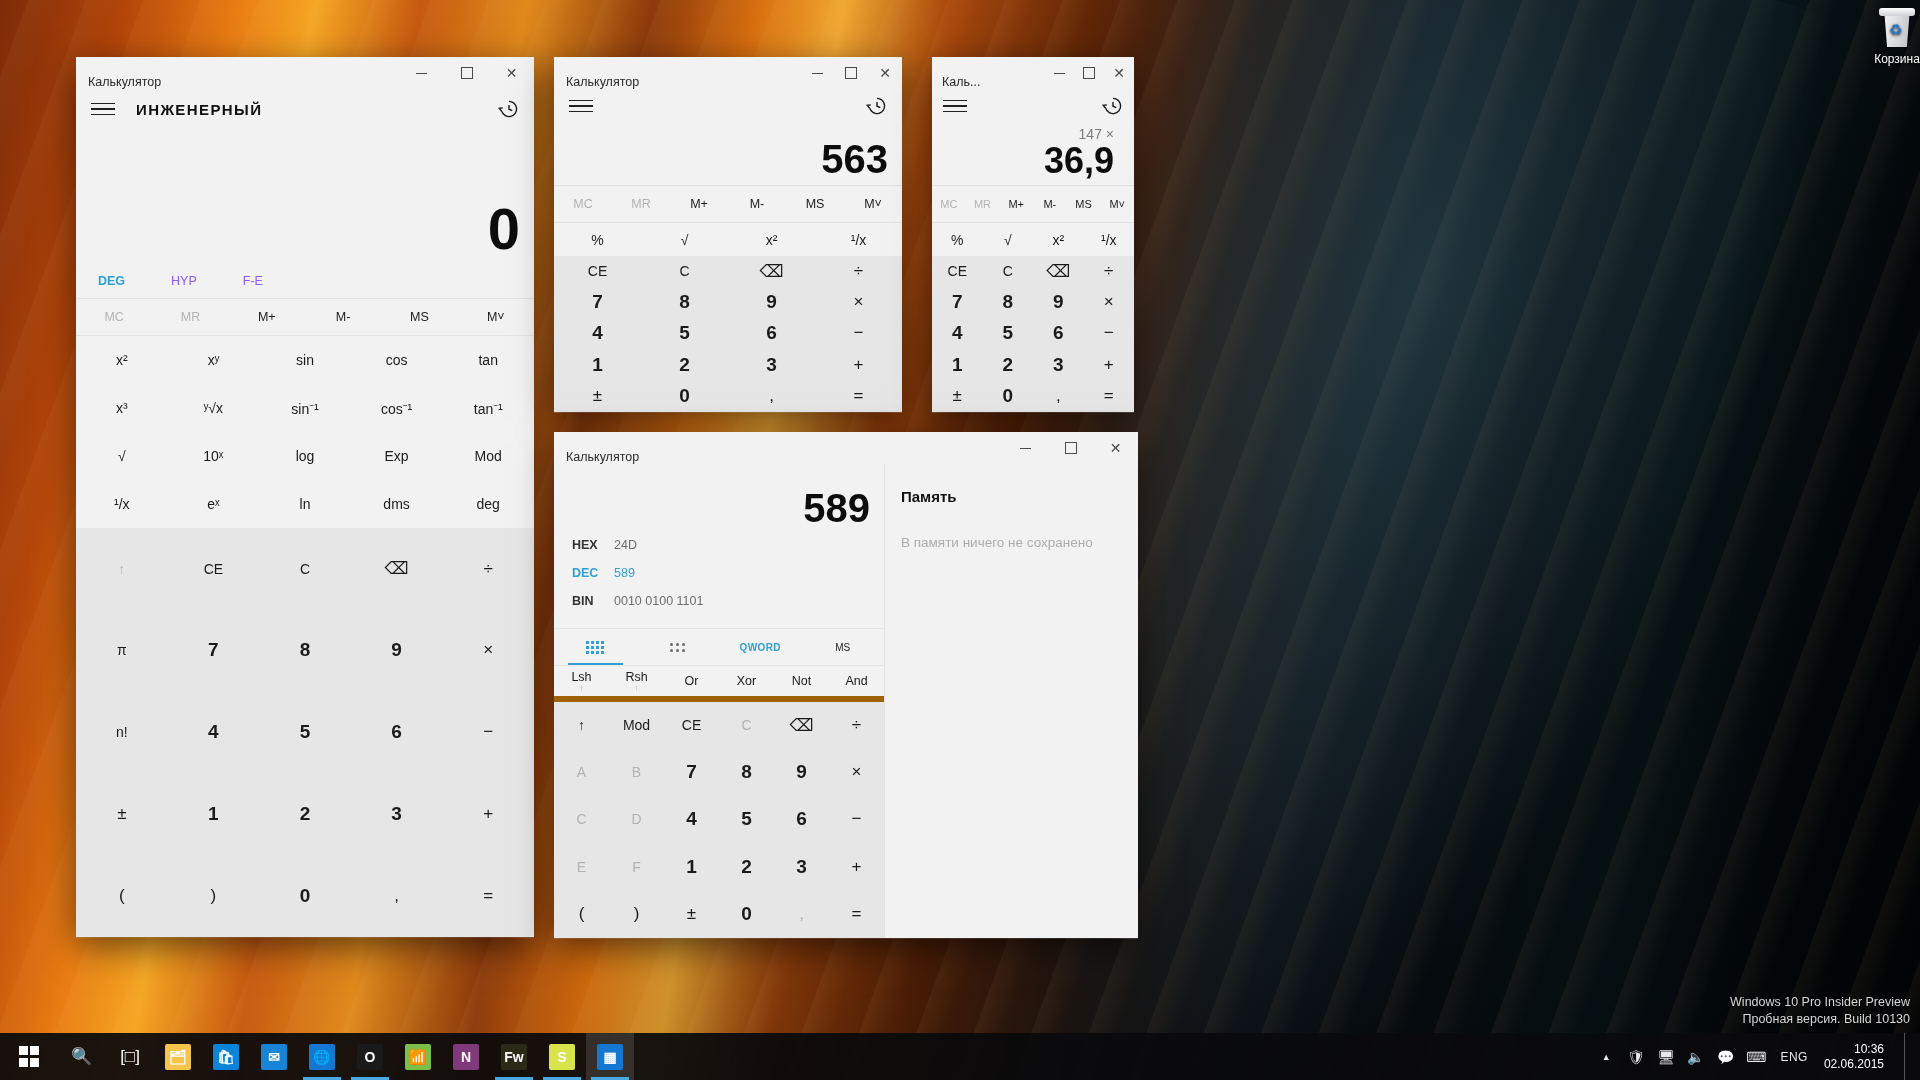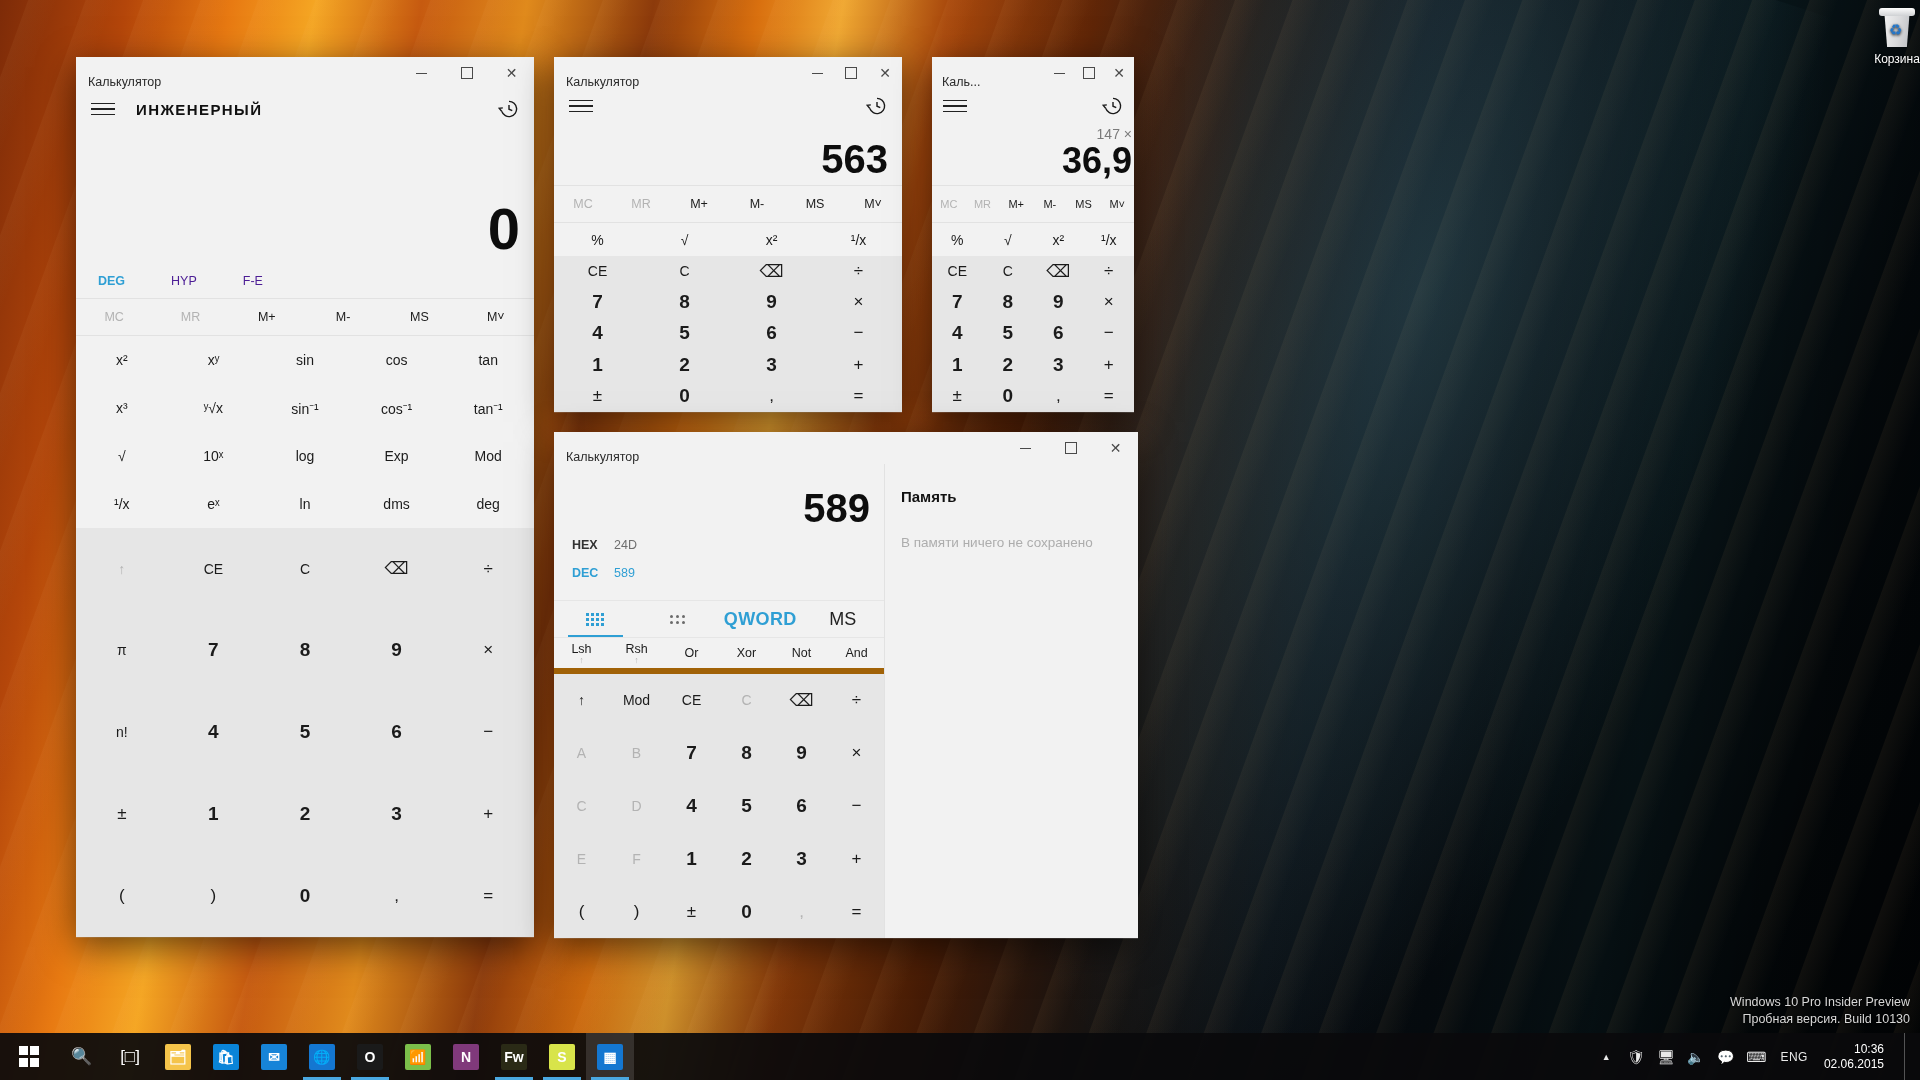--- a/index.html
+++ b/index.html
@@ -159,38 +159,38 @@
   .radixrow { display: flex; align-items: baseline; height: 28px; font-size: 12.5px; }
   .radixrow .rlabel { width: 42px; font-weight: bold; color: #333; }
   .radixrow .rval { color: #6e6e6e; }
   .radixrow.active .rlabel, .radixrow.active .rval { color: #2f9fd4; }
   .prog-tabs {
     display: flex; align-items: center;
     border-top: 1px solid #e6e6e6; border-bottom: 1px solid #e6e6e6;
     height: 38px; background: #f2f2f2;
   }
   .prog-tab { flex: 1 1 0; height: 100%; display: flex; align-items: center;
-    justify-content: center; font-size: 18px; position: relative; color: #222; }
+    justify-content: center; font-size: 10px; position: relative; color: #222; }
   .prog-tab.sel::after {
     content: ""; position: absolute; left: 14px; right: 14px; bottom: 0;
     height: 2px; background: #2f9fd4;
   }
   .prog-tab.accent { color: #2f9fd4; font-weight: bold; letter-spacing: .4px; }
   .bitgrid { display: grid; grid-template-columns: repeat(4, 3px); gap: 2px; }
   .bitgrid i { width: 3px; height: 3px; background: #2f9fd4; display: block; }
   .bitgrid2 { display: grid; grid-template-columns: repeat(3, 3px); gap: 3px; }
   .bitgrid2 i { width: 3px; height: 3px; background: #6b6b6b; display: block; border-radius: 50%; }
 
   .bitband { display: flex; background: #f2f2f2; border-bottom: 6px solid #a16207; }
   .bitband .key { flex: 1 1 0; height: 30px; font-size: 12.5px; flex-direction: column; }
   .bitband .key .sub { font-size: 9px; color: #b9b9b9; line-height: 8px; }
 
   
   .modes { display: flex; padding-left: 22px; gap: 46px; height: 34px; align-items: center; }
-  .modes span { font-size: 12.5px; color: #4c1d95; }
+  .modes span { font-size: 12.5px; color: #8b5cf6; }
   .modes span.on { color: #2f9fd4; font-weight: bold; }
 
   
   .taskbar {
     position: absolute; left: 0; bottom: 0; width: 1920px; height: 47px;
     background: rgba(10,10,12,0.93);
     display: flex; align-items: center;
   }
   .tb-start { width: 58px; height: 47px; display: flex; align-items: center; justify-content: center; }
   .tb-start .logo { display: grid; grid-template-columns: 9px 9px; grid-template-rows: 9px 9px; gap: 2.5px; }
@@ -428,21 +428,21 @@
         <i></i>
         <i></i>
       </div>
     <span class="hdr-spacer"></span>
     <svg class="hist-icon" viewBox="0 0 24 24" fill="none" stroke="#1a1a1a" stroke-width="1.3">
       <path d="M12 5a7 7 0 1 1-6.6 9.3"></path>
         <polyline points="5.4 14.3 3 11.4 6.3 11"></polyline>
       <polyline points="12 8.2 12 12.2 15 13.6"></polyline>
     </svg>
   </div>
-  <div class="display" style="height:62px; padding-right:2px;">
+  <div class="display" style="height:62px; padding-right:20px;">
     <div class="expr">147  ×</div>
     <div class="result" style="font-size:36px;">36,9</div>
   </div>
   <div class="memrow">
     <div class="key dim" style="font-size:11px;">MC</div>
     <div class="key dim" style="font-size:11px;">MR</div>
     <div class="key" style="font-size:11px;">M+</div>
     <div class="key" style="font-size:11px;">M-</div>
     <div class="key" style="font-size:11px;">MS</div>
     <div class="key" style="font-size:11px;">M˅</div>
@@ -499,20 +499,24 @@
         <div class="result" style="font-size:40px;">589</div>
       </div>
       <div class="radixlist">
         <div class="radixrow">
           <span class="rlabel">HEX</span>
           <span class="rval">24D</span>
         </div>
         <div class="radixrow active">
           <span class="rlabel">DEC</span>
           <span class="rval">589</span>
+        </div>
+        <div class="radixrow">
+          <span class="rlabel">BIN</span>
+          <span class="rval">0010 0100 1101</span>
         </div>
       </div>
       <div class="prog-tabs">
         <div class="prog-tab sel">
           <span class="bitgrid">
             <i></i>
               <i></i>
               <i></i>
               <i></i>
               <i></i>

